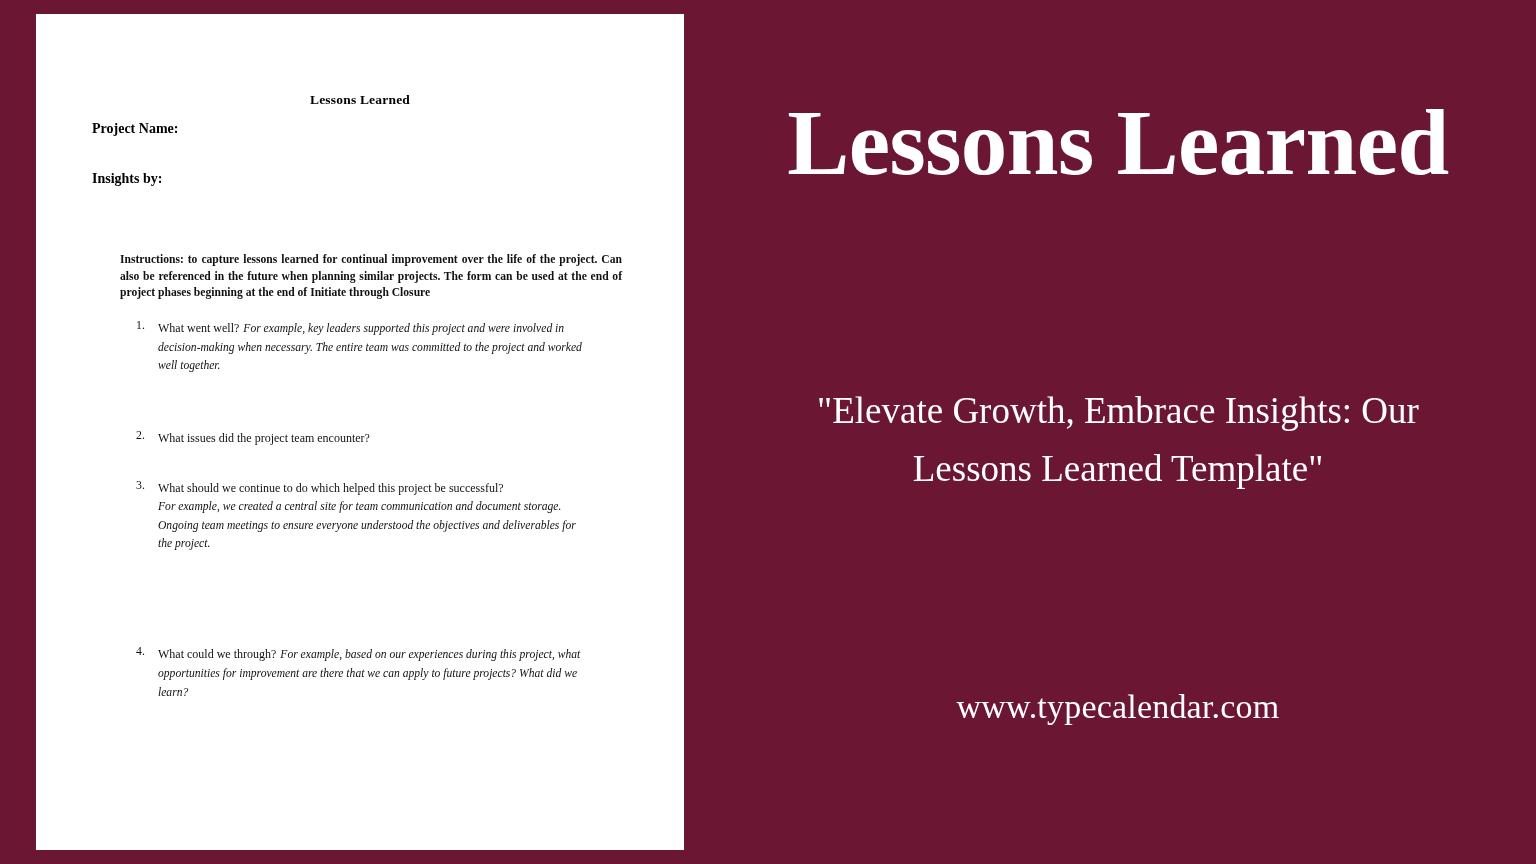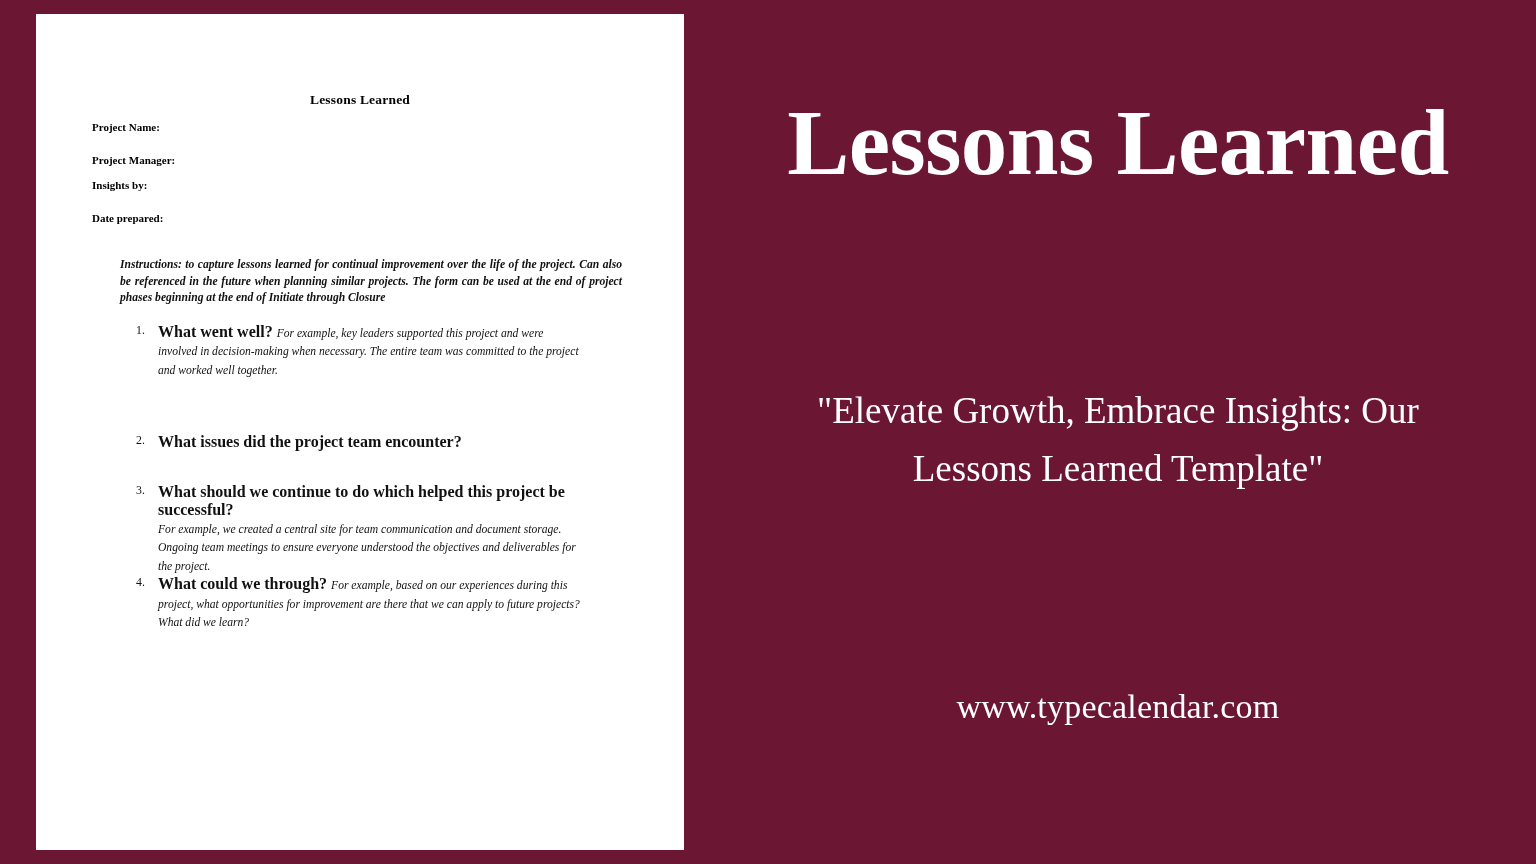--- a/index.html
+++ b/index.html
@@ -34,37 +34,36 @@
   .doc-title {
     text-align: center;
     font-weight: bold;
     font-size: 13.5px;
     color: #000;
     margin: 0 0 14px 0;
     letter-spacing: .2px;
   }
   .field-line {
     font-weight: bold;
-    font-size: 11px;
+    font-size: 14px;
     color: #000;
     line-height: 1.05;
     margin: 0;
   }
   .gap-s { height: 21px; }
   .gap-xs { height: 7px; }
   .gap-m { height: 22px; }
 
   .instructions {
-    font-style: italic;
     font-weight: bold;
     font-size: 11.6px;
     line-height: 1.42;
     color: #111;
     text-align: justify;
-    margin: 4px 6px 0 28px;
+    margin: 16px 6px 0 28px;
   }
 
   ol.questions {
     margin: 16px 0 0 0;
     padding: 0 0 0 66px;
     list-style: none;
     counter-reset: qitem;
   }
   ol.questions > li {
     position: relative;
@@ -74,22 +73,22 @@
   ol.questions > li::before {
     content: counter(qitem) ".";
     position: absolute;
     left: -22px;
     top: 0;
     font-size: 11.8px;
     font-weight: normal;
     color: #111;
   }
   .q-head {
-    font-weight: bold;
-    font-size: 16px;
+    font-weight: normal;
+    font-size: 12px;
   }
   .q-body {
     font-style: italic;
     font-size: 11.6px;
     line-height: 1.36;
   }
   .q-block {
     text-align: left;
     padding-right: 46px;
   }
@@ -137,46 +136,44 @@
 <body>
 
 <div class="stage">
 
   <div class="doc-page">
 
     <div class="doc-title">Lessons Learned</div>
 
     <p class="field-line">Project Name:</p>
     <div class="gap-s"></div>
-    <p class="field-line">Project Manager:</p>
     <div class="gap-xs"></div>
     <div class="gap-xs"></div>
     <p class="field-line">Insights by:</p>
     <div class="gap-s"></div>
-    <p class="field-line">Date prepared:</p>
     <div class="gap-xs"></div>
 
     <div class="gap-m"></div>
 
     <p class="instructions">Instructions: to capture lessons learned for continual improvement over the life of the project. Can also be referenced in the future when planning similar projects. The form can be used at the end of project phases beginning at the end of Initiate through Closure</p>
 
     <ol class="questions">
       <li style="margin-bottom:54px;">
         <div class="q-block">
           <span class="q-head">What went well?</span>
           <span class="q-body">For example, key leaders supported this project and were involved in decision-making when necessary. The entire team was committed to the project and worked well together.</span>
         </div>
       </li>
       <li style="margin-bottom:31px;">
         <div class="q-block">
           <span class="q-head">What issues did the project team encounter?</span>
           <span class="q-body"></span>
         </div>
       </li>
-      <li style="">
+      <li style="margin-bottom:92px;">
         <div class="q-block">
           <span class="q-head">What should we continue to do which helped this project be successful?</span><br>
           <span class="q-body">For example, we created a central site for team communication and document storage. Ongoing team meetings to ensure everyone understood the objectives and deliverables for the project.</span>
         </div>
       </li>
       <li>
         <div class="q-block">
           <span class="q-head">What could we through?</span>
           <span class="q-body">For example, based on our experiences during this project, what opportunities for improvement are there that we can apply to future projects? What did we learn?</span>
         </div>

